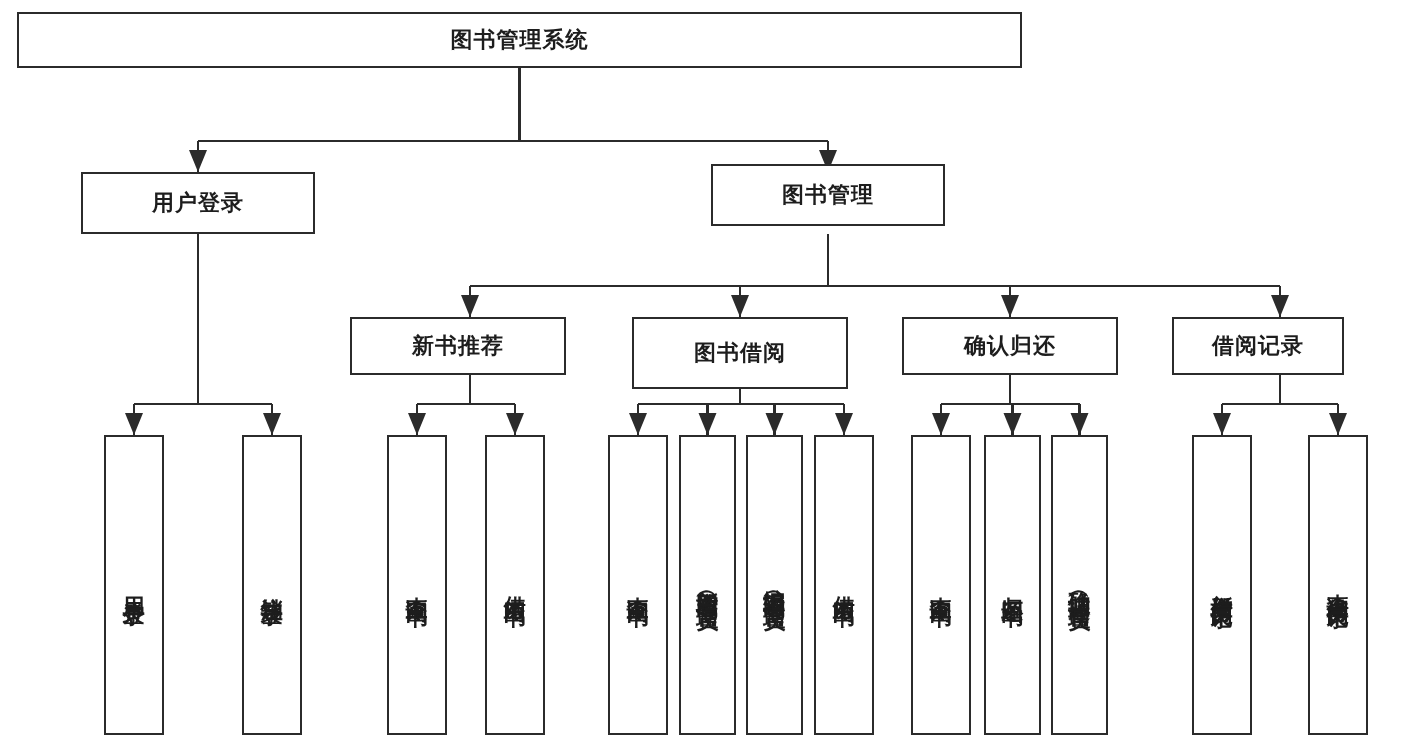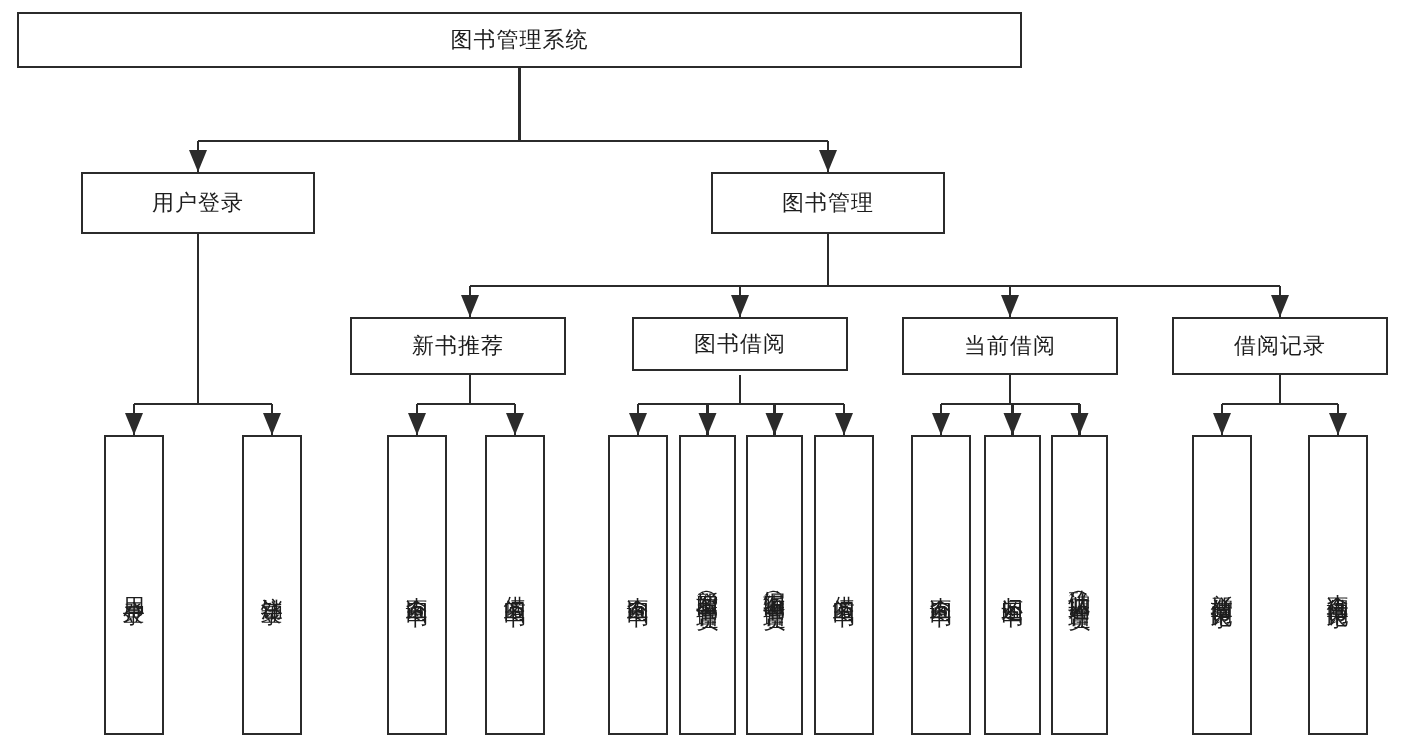--- a/index.html
+++ b/index.html
@@ -33,20 +33,21 @@
     text-orientation:upright;
     font-size:22px;
     letter-spacing:3px;
     line-height:1.25;
     padding:6px 0;
   }
   .node-label{
     display:block;
     white-space:pre;
     text-align:center;
+    font-weight:bold;
   }
   .node.vertical .node-label{
     writing-mode:vertical-rl;
     text-orientation:upright;
   }
   #connector-layer{
     position:absolute;left:0;top:0;width:1405px;height:747px;
     pointer-events:none;
   }
   #watermark{
@@ -118,33 +119,33 @@
       <line x1="1338" y1="404" x2="1338" y2="435" stroke="#2b2b2b" stroke-width="2.5" shape-rendering="crispEdges"></line>
       <path d="M 1329 413 L 1347 413 L 1338 435 Z" fill="#2b2b2b"></path>
     </svg>
   <div id="node-layer">
       <div class="node horizontal" style="left: 17px; top: 12px; width: 1005px; height: 56px;">
         <span class="node-label">图书管理系统</span>
       </div>
       <div class="node horizontal" style="left: 81px; top: 172px; width: 234px; height: 62px;">
         <span class="node-label">用户登录</span>
       </div>
-      <div class="node horizontal" style="left: 711px; top: 172px; width: 234px; height: 62px;">
+      <div class="node horizontal" style="left: 711px; top: 164px; width: 234px; height: 62px;">
         <span class="node-label">图书管理</span>
       </div>
       <div class="node horizontal" style="left: 350px; top: 317px; width: 216px; height: 58px;">
         <span class="node-label">新书推荐</span>
       </div>
-      <div class="node horizontal" style="left: 632px; top: 317px; width: 216px; height: 54px;">
+      <div class="node horizontal" style="left: 632px; top: 317px; width: 216px; height: 72px;">
         <span class="node-label">图书借阅</span>
       </div>
       <div class="node horizontal" style="left: 902px; top: 317px; width: 216px; height: 58px;">
-        <span class="node-label">当前借阅</span>
+        <span class="node-label">确认归还</span>
       </div>
-      <div class="node horizontal" style="left: 1172px; top: 317px; width: 216px; height: 58px;">
+      <div class="node horizontal" style="left: 1172px; top: 317px; width: 172px; height: 58px;">
         <span class="node-label">借阅记录</span>
       </div>
       <div class="node vertical" style="left: 104px; top: 435px; width: 60px; height: 300px;">
         <span class="node-label">用户登录</span>
       </div>
       <div class="node vertical" style="left: 242px; top: 435px; width: 60px; height: 300px;">
         <span class="node-label">注销登录</span>
       </div>
       <div class="node vertical" style="left: 387px; top: 435px; width: 60px; height: 300px;">
         <span class="node-label">查询图书</span>

